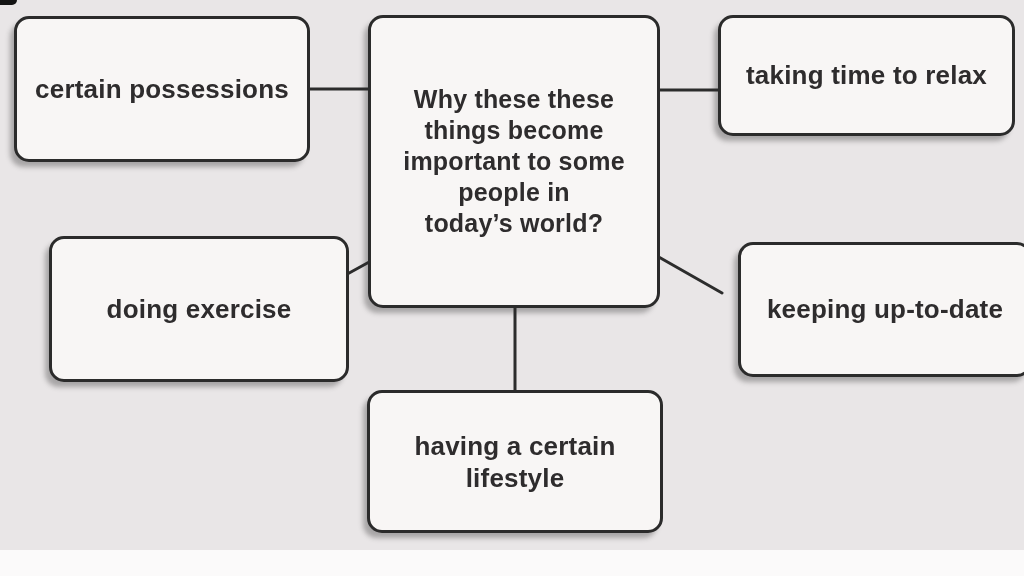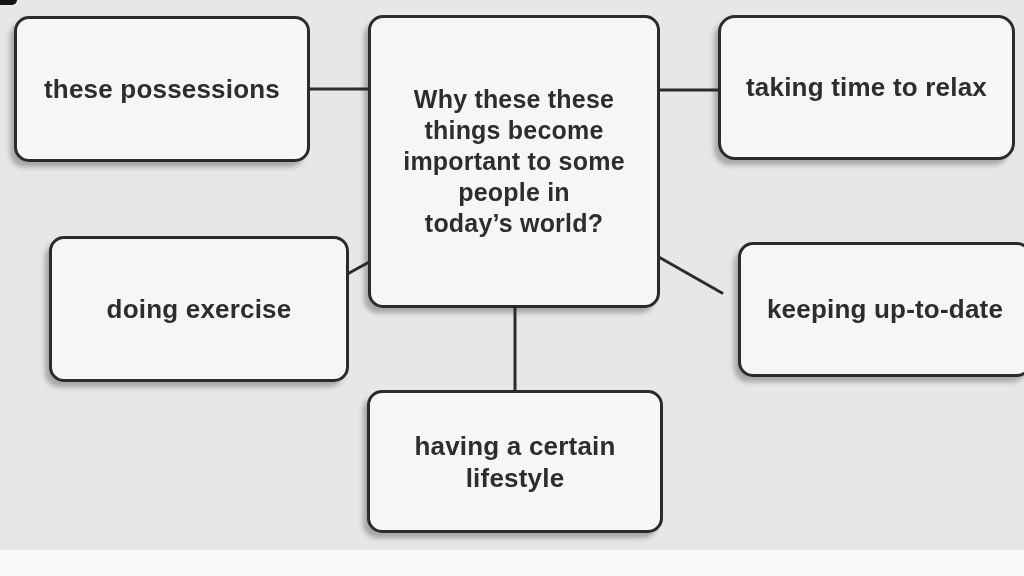--- a/index.html
+++ b/index.html
@@ -57,21 +57,21 @@
   .node .label {
     white-space: pre-line;
     padding: 0 14px;
   }
   #node-center {
     left: 368px; top: 15px; width: 292px; height: 293px;
     font-size: 25px;
     line-height: 31px;
   }
   #node-buying        { left: 14px;  top: 16px;  width: 296px; height: 146px; }
-  #node-relax         { left: 718px; top: 15px;  width: 297px; height: 145px; border-radius: 17px; }
+  #node-relax         { left: 718px; top: 15px;  width: 297px; height: 121px; }
   #node-exercise      { left: 13px;  top: 236px; width: 300px; height: 146px; margin-left: 36px; }
   #node-uptodate      { left: 738px; top: 242px; width: 294px; height: 135px; }
   #node-lifestyle     { left: 367px; top: 390px; width: 296px; height: 143px; line-height: 32px; }
 </style>
 </head>
 <body>
 
 <div id="stage">
 
   <div id="scan-artifact"></div>
@@ -87,21 +87,21 @@
 
   <div class="node" id="node-center">
     <span class="label">Why these these
 things become
 important to some
 people in
 today’s world?</span>
   </div>
 
   <div class="node" id="node-buying">
-    <span class="label">these possessions</span>
+    <span class="label">certain possessions</span>
   </div>
 
   <div class="node" id="node-relax">
     <span class="label">taking time to relax</span>
   </div>
 
   <div class="node" id="node-exercise">
     <span class="label">doing exercise</span>
   </div>
 

